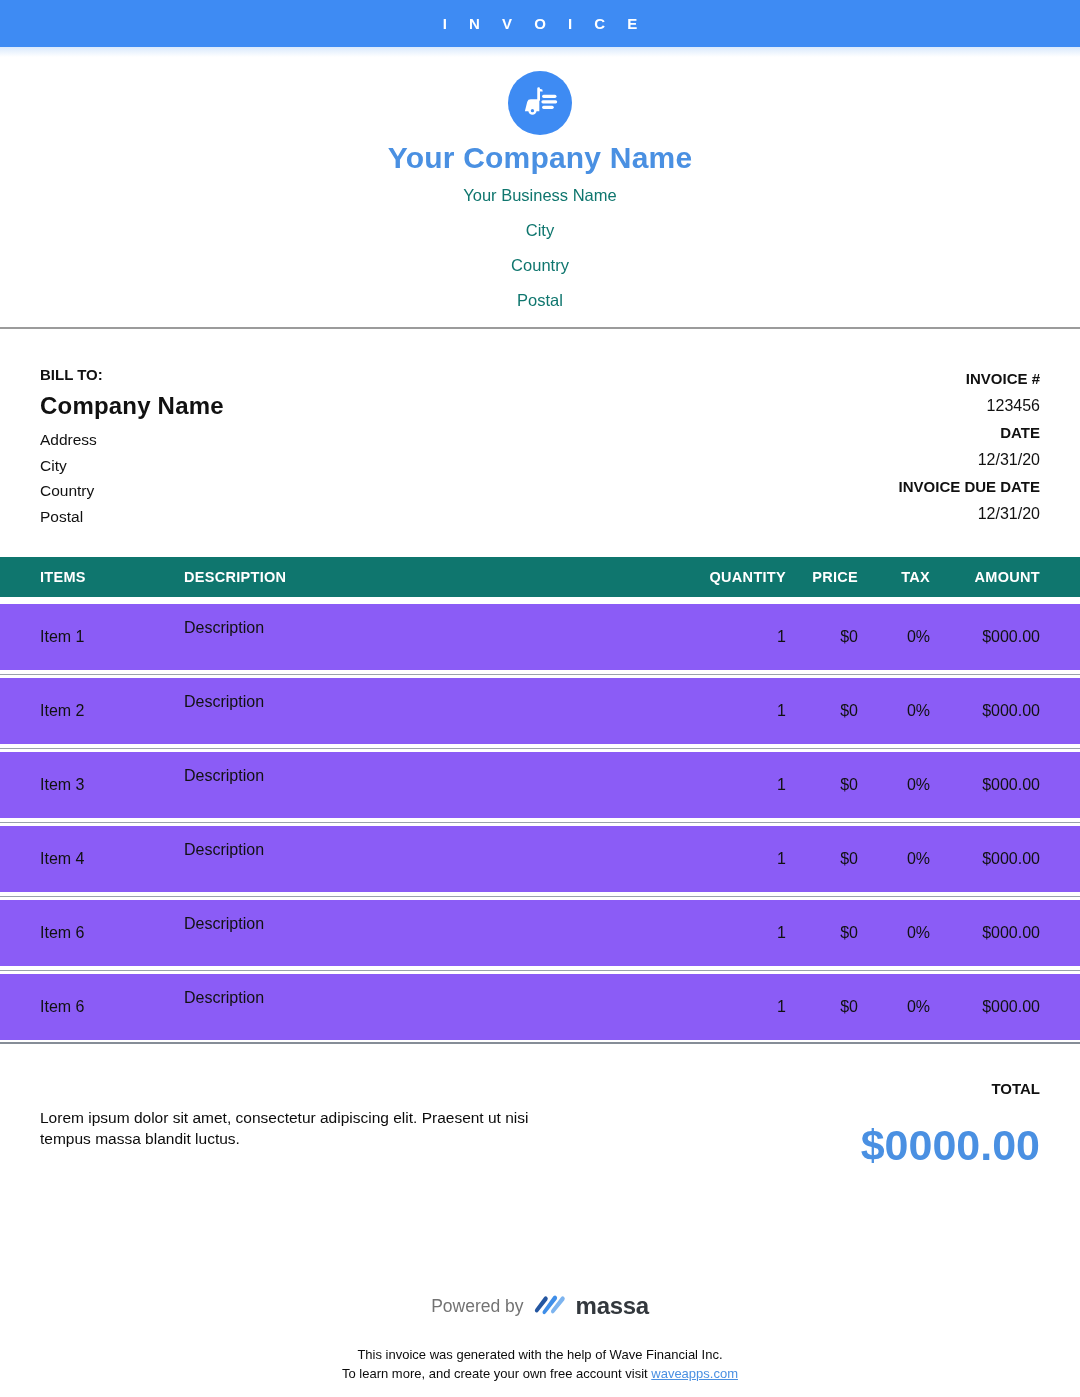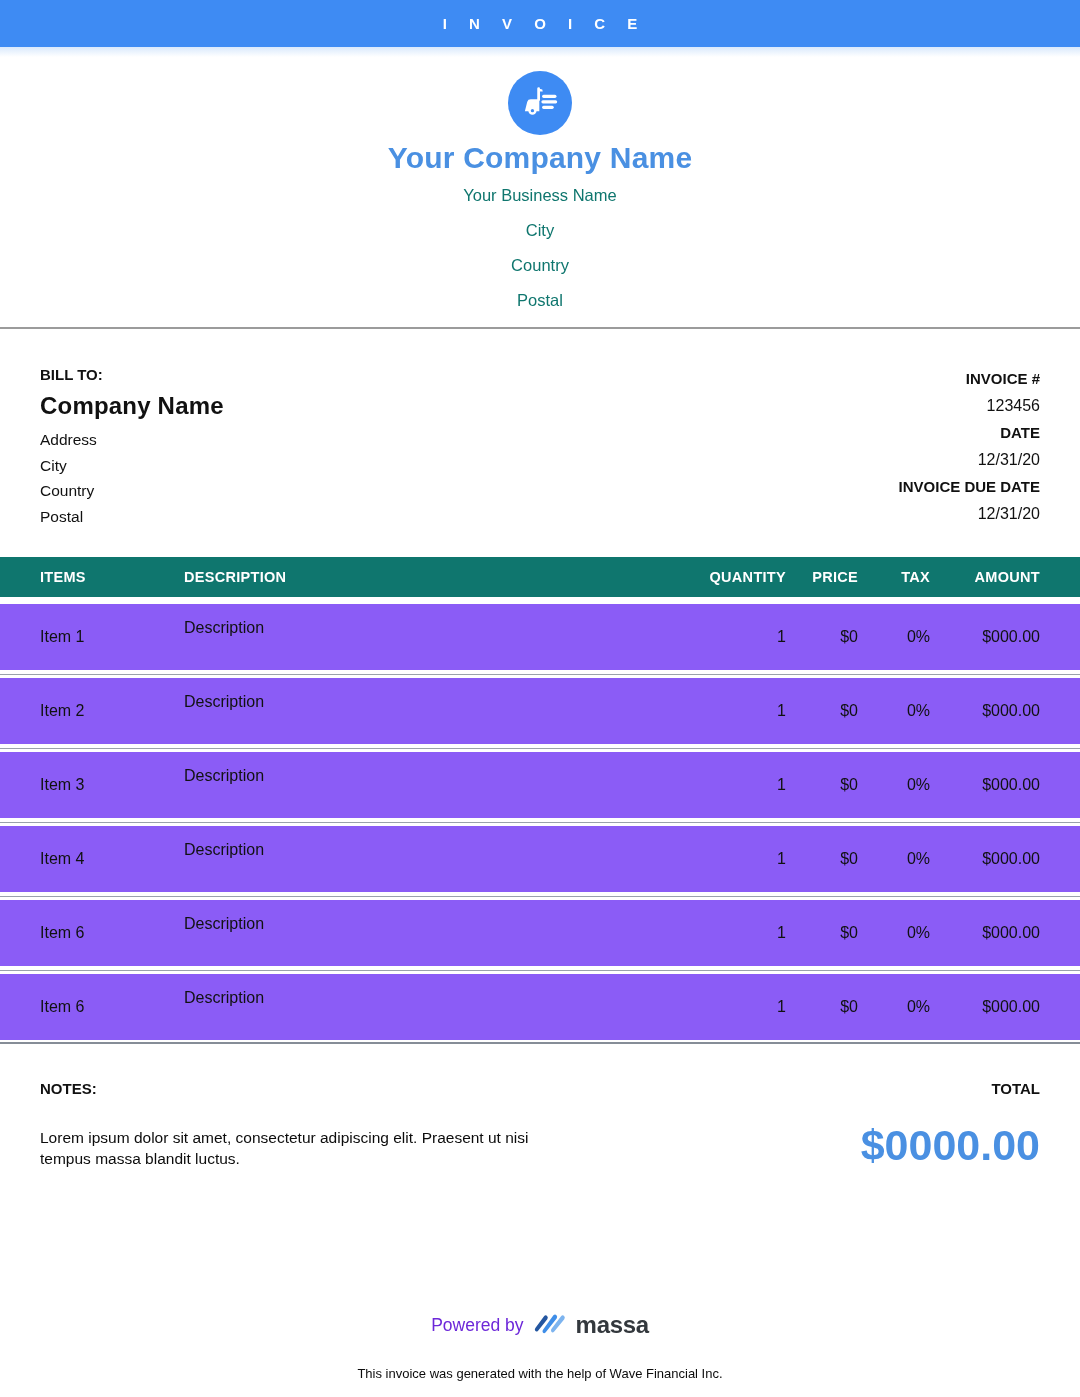--- a/index.html
+++ b/index.html
@@ -74,21 +74,21 @@
   
   .notes-total { display: flex; justify-content: space-between; padding: 35px 40px 0 40px; }
   .notes-label, .total-label { font-size: 15px; font-weight: 700; line-height: 20px; }
   .notes-text { margin-top: 28px; font-size: 15.5px; line-height: 21px; width: 520px; color: #0c0c0c; }
   .total-col { text-align: right; }
   .total-amount { margin-top: 22px; font-size: 43px; font-weight: 700; color: #4a90e2; }
 
   
   .footer { position: absolute; left: 0; right: 0; bottom: 0; text-align: center; }
   .powered-row { display: flex; align-items: center; justify-content: center; gap: 9px; }
-  .powered-label { font-size: 17.5px; color: #6d28d9; }
+  .powered-label { font-size: 17.5px; color: #737373; }
   .wave-wordmark { font-size: 24px; font-weight: 700; color: #33383d; letter-spacing: -0.3px; }
   .footer-small { margin-top: 22px; margin-bottom: 14px; font-size: 13px; line-height: 19px; color: #0c0c0c; }
   .footer-link { color: #4a90e2; text-decoration: underline; cursor: pointer; }
 </style>
 </head>
 <body>
 
 <div class="page">
 
   <header class="topbar">
@@ -207,21 +207,20 @@
       <div class="c-num">$0</div>
       <div class="c-num">0%</div>
       <div class="c-num">$000.00</div>
     </div>
   </div>
     <div class="table-end-line"></div>
   </section>
 
   <section class="notes-total">
     <div class="notes-col">
-      <div class="notes-label">NOTES:</div>
       <div class="notes-text">Lorem ipsum dolor sit amet, consectetur adipiscing elit. Praesent ut nisi tempus massa blandit luctus.</div>
     </div>
     <div class="total-col">
       <div class="total-label">TOTAL</div>
       <div class="total-amount">$0000.00</div>
     </div>
   </section>
 
   <footer class="footer">
     <div class="powered-row">
@@ -230,16 +229,19 @@
         <svg width="34" height="30" viewBox="0 0 40 34" aria-hidden="true">
           <path d="M6 26 Q4 28 2.6 26.2 Q1.4 24.4 3 22.6 L13 9 Q14.8 7 16.6 8.8 Q18.2 10.6 16.8 12.6 Z" fill="#2456a0"></path>
           <path d="M15 28 Q13 30 11.6 28.2 Q10.4 26.4 12 24.6 L24 8 Q25.8 6 27.6 7.8 Q29.2 9.6 27.8 11.6 Z" fill="#3f8ee8"></path>
           <path d="M25 27 Q23 29 21.6 27.2 Q20.4 25.4 22 23.6 L33 9 Q34.8 7 36.6 8.8 Q38.2 10.6 36.8 12.6 Z" fill="#7db4ef"></path>
         </svg>
       </span>
       <span class="wave-wordmark">massa</span>
     </div>
     <div class="footer-small">
       <div>This invoice was generated with the help of Wave Financial Inc.</div>
+      <div>
+        <span>To learn more, and create your own free account visit </span><span class="footer-link">waveapps.com</span>
+      </div>
     </div>
   </footer>
 
 </div>
 
 </body></html>

